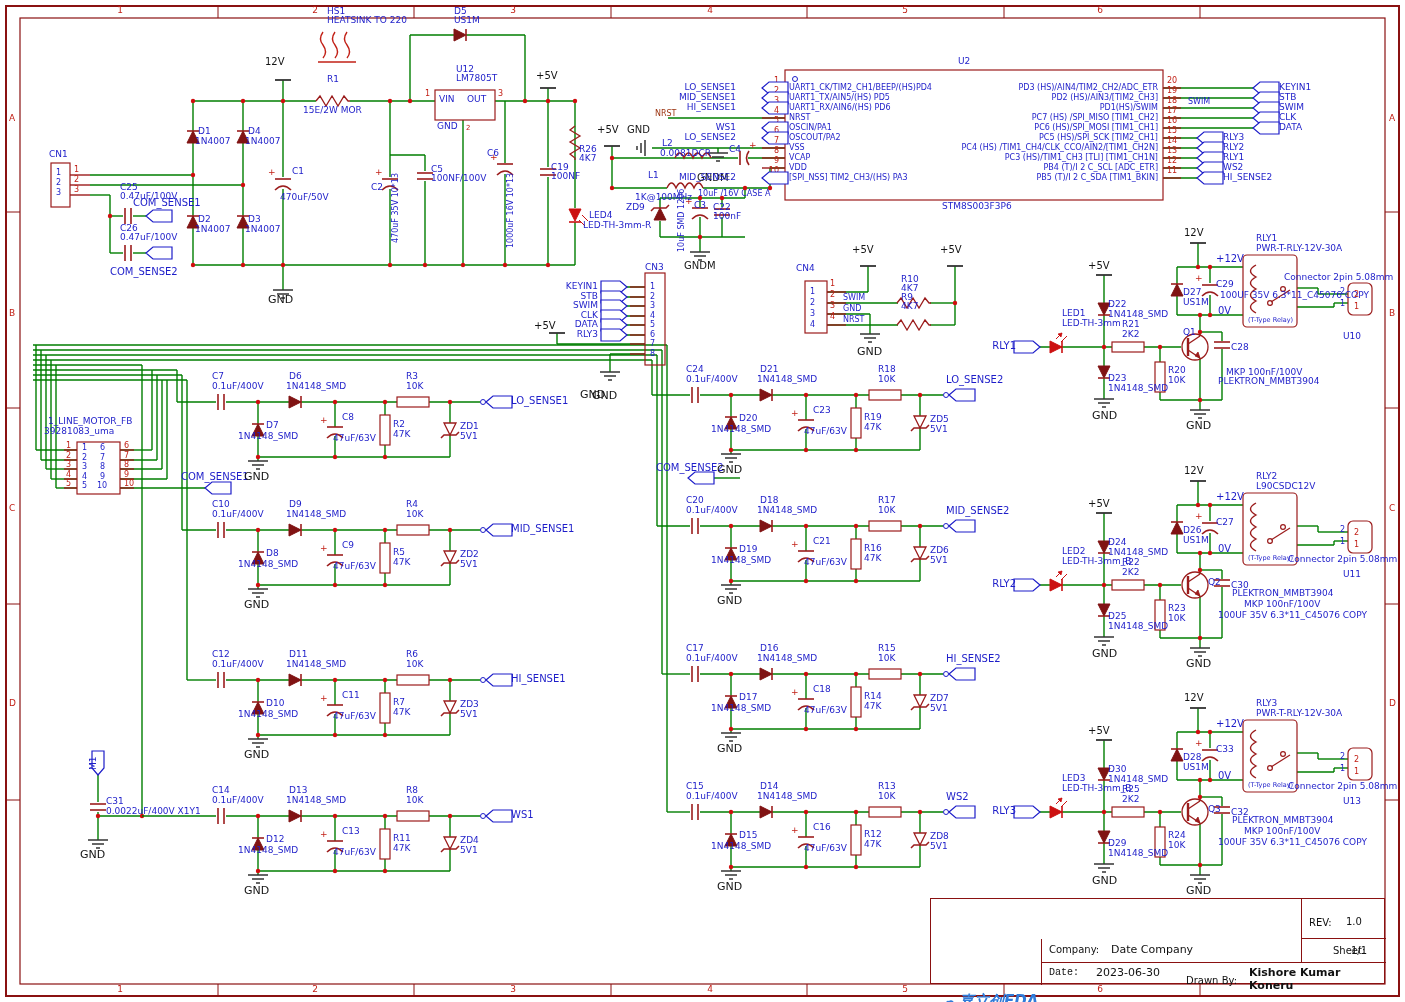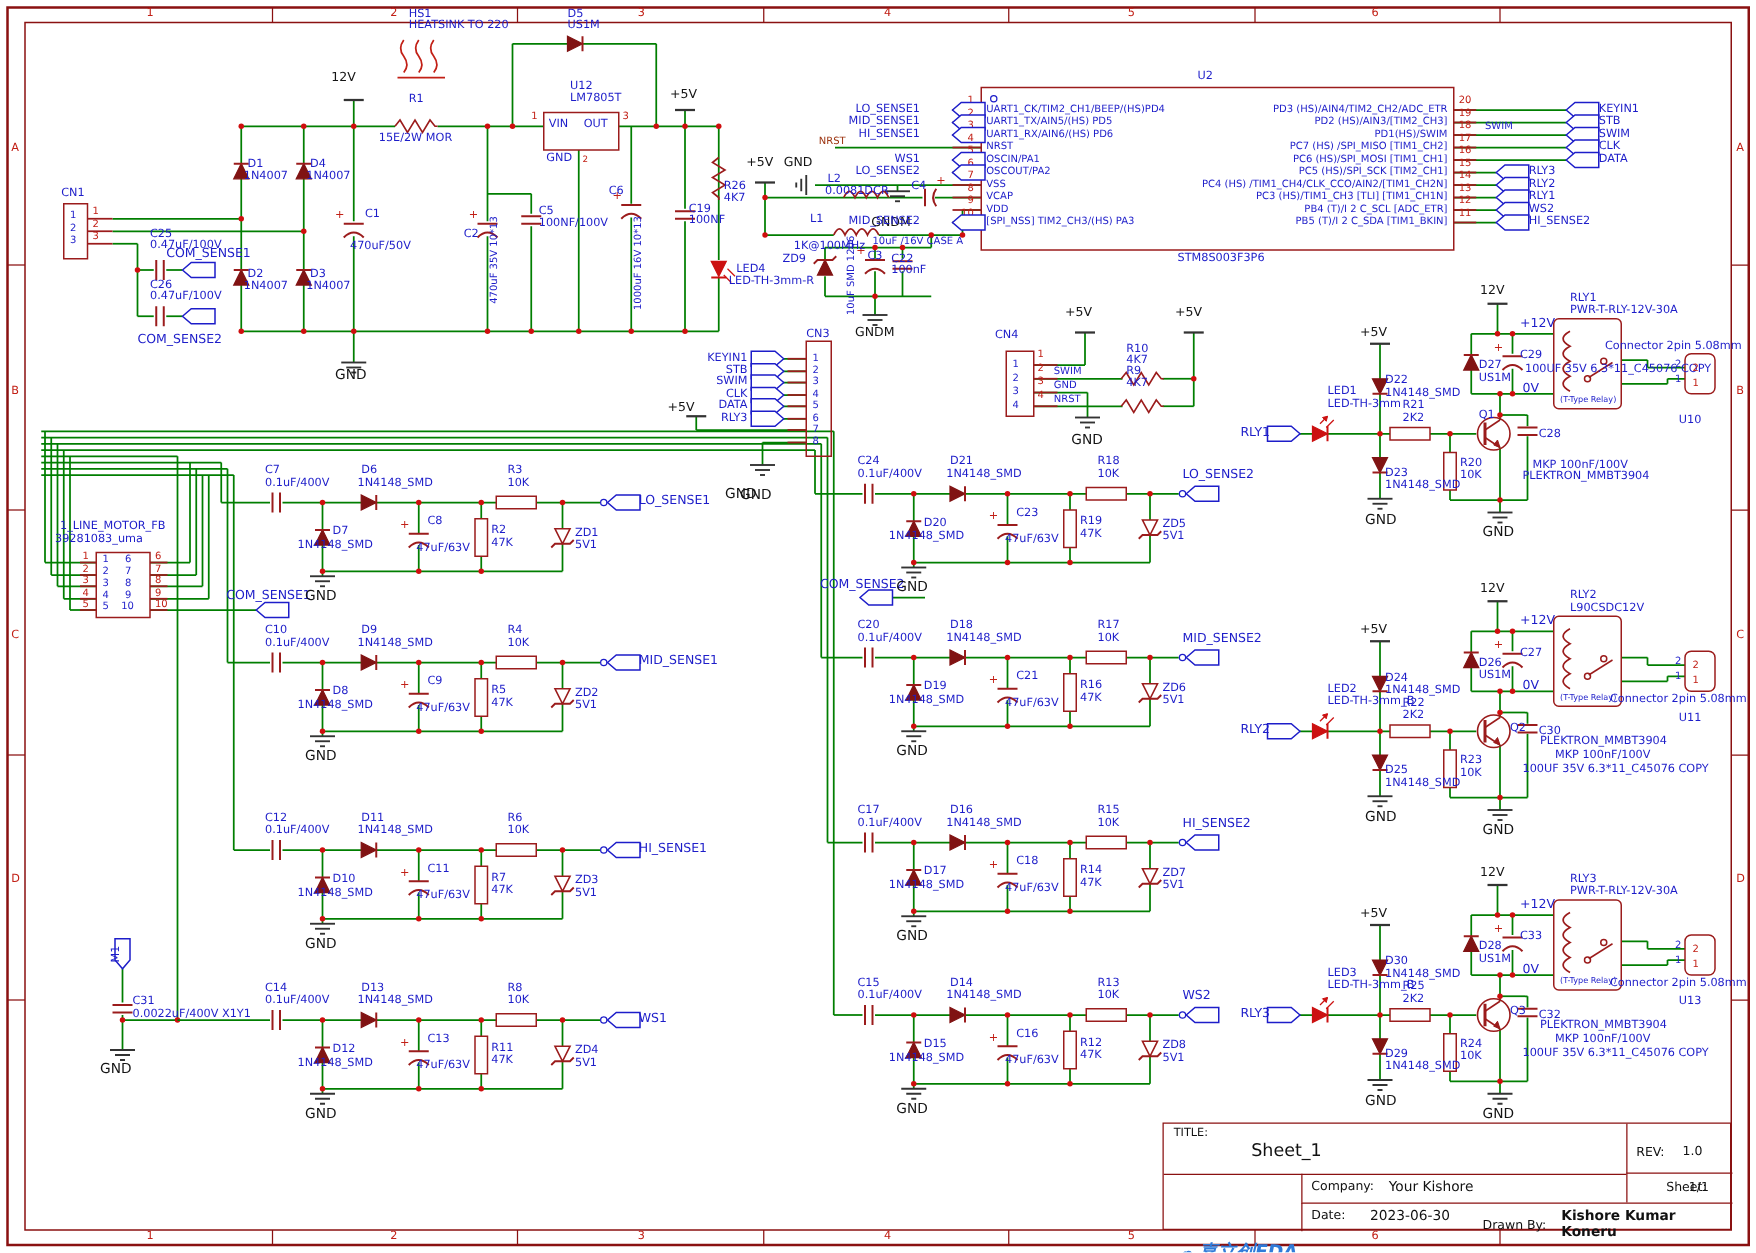--- a/index.html
+++ b/index.html
@@ -17,21 +17,21 @@
   .tb-lab{font-size:9px;color:#111;}
   .tb-val{font-size:12px;color:#111;}
   #tb-title-label{position:absolute;left:8px;top:3px;}
   #tb-title{position:absolute;left:70px;top:14px;font-size:14px;}
   #tb-rev-label{position:absolute;left:378px;top:18px;font-size:10px;}
   #tb-rev{position:absolute;left:415px;top:17px;font-size:10px;}
   #tb-company-label{position:absolute;left:118px;top:45px;font-size:10px;}
   #tb-company{position:absolute;left:180px;top:44px;font-size:11px;}
   #tb-sheet-label{position:absolute;left:378px;top:46px;font-size:10px;margin-left:24px;}
   #tb-sheet{position:absolute;left:420px;top:46px;font-size:10px;text-align:right;}
-  #tb-date-label{position:absolute;left:118px;top:68px;font-size:10px;}
+  #tb-date-label{position:absolute;left:118px;top:68px;font-size:10px;font-family:Liberation Mono, monospace;}
   #tb-date{position:absolute;left:165px;top:67px;font-size:11px;}
   #tb-drawn-label{position:absolute;left:255px;top:76px;font-size:10px;}
   #tb-drawn{position:absolute;left:318px;top:67px;font-size:11px;font-weight:bold;}
   #logo{position:absolute;left:10px;top:52px;font-size:15px;font-style:italic;font-weight:bold;color:#2f7bd9;}
   #logo .cloud{font-style:normal;font-weight:normal;font-size:16px;margin-right:2px;}
 </style>
 </head>
 <body>
 
 <div id="stage">
@@ -1293,33 +1293,29 @@
       <text x="1232" y="817" fill="#1d1dc9" font-size="9" font-family="&quot;DejaVu Sans&quot;,&quot;Liberation Sans&quot;,sans-serif" dominant-baseline="hanging">PLEKTRON_MMBT3904</text>
       <text x="1244" y="828" fill="#1d1dc9" font-size="9" font-family="&quot;DejaVu Sans&quot;,&quot;Liberation Sans&quot;,sans-serif" dominant-baseline="hanging">MKP 100nF/100V</text>
       <text x="1218" y="839" fill="#1d1dc9" font-size="9" font-family="&quot;DejaVu Sans&quot;,&quot;Liberation Sans&quot;,sans-serif" dominant-baseline="hanging">100UF 35V 6.3*11_C45076 COPY</text>
       <text x="1016" y="807" fill="#1d1dc9" font-size="10" font-family="&quot;DejaVu Sans&quot;,&quot;Liberation Sans&quot;,sans-serif" dominant-baseline="hanging" text-anchor="end">RLY3</text>
       <text x="1088" y="727" fill="#141414" font-size="10" font-family="&quot;DejaVu Sans&quot;,&quot;Liberation Sans&quot;,sans-serif" dominant-baseline="hanging">+5V</text>
       <text x="1092" y="876" fill="#141414" font-size="11" font-family="&quot;DejaVu Sans&quot;,&quot;Liberation Sans&quot;,sans-serif" dominant-baseline="hanging">GND</text>
       <text x="1186" y="886" fill="#141414" font-size="11" font-family="&quot;DejaVu Sans&quot;,&quot;Liberation Sans&quot;,sans-serif" dominant-baseline="hanging">GND</text>
     </svg>
 
   <div id="titleblock">
-    <div class="row1">
-      <span id="tb-title-label" class="tb-lab">TITLE:</span>
-      <span id="tb-title" class="tb-val">Sheet_1</span>
-    </div>
     <div class="revcell"></div>
     <span id="tb-rev-label" class="tb-lab">REV:</span>
     <span id="tb-rev" class="tb-val">1.0</span>
     <div class="logocell">
       <span id="logo"><span class="cloud">☁</span><span>嘉立创EDA</span></span>
     </div>
     <div class="companyrow"></div>
     <span id="tb-company-label" class="tb-lab">Company:</span>
-    <span id="tb-company" class="tb-val">Your Kishore</span>
+    <span id="tb-company" class="tb-val">Date Company</span>
     <div class="sheetcell"></div>
     <span id="tb-sheet-label" class="tb-lab">Sheet:</span>
     <span id="tb-sheet" class="tb-val">1/1</span>
     <div class="daterow"></div>
     <span id="tb-date-label" class="tb-lab">Date:</span>
     <span id="tb-date" class="tb-val">2023-06-30</span>
     <span id="tb-drawn-label" class="tb-lab">Drawn By:</span>
     <span id="tb-drawn" class="tb-val">Kishore Kumar Koneru</span>
   </div>
 </div>

